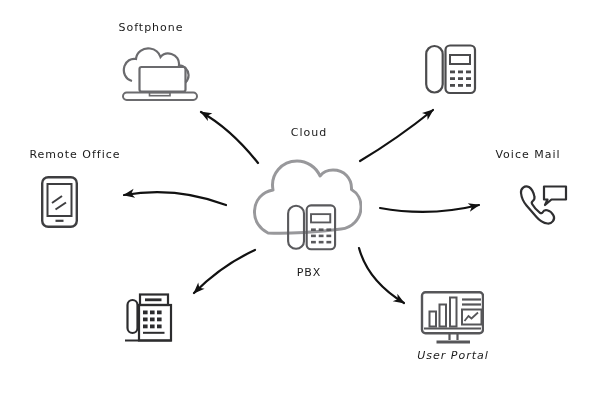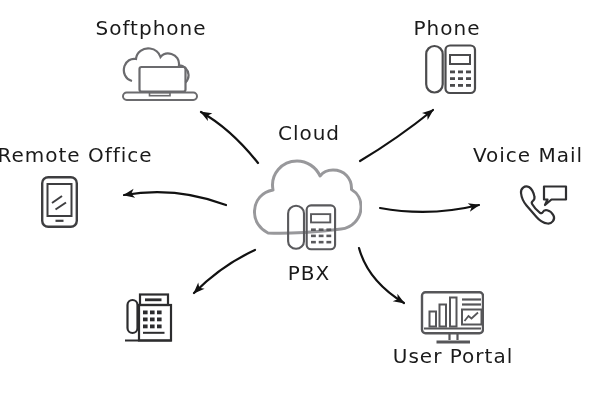--- a/index.html
+++ b/index.html
@@ -2,21 +2,21 @@
 <html style="--c-background: #ffffff; --c-text: #1a1a1a; --c-arrow: #111111; --c-cloud: #98989b; --c-pbx: #59595c; --c-softphone: #6b6b6e; --c-phone: #4b4b4d; --c-tablet: #3e3e40; --c-voicemail: #2f2f31; --c-fax: #2c2c2e; --c-portal: #565659;"><head>
 <meta charset="utf-8">
 <style>
   html,body{margin:0;padding:0;background:#fff;}
   .stage{
     position:relative;width:600px;height:400px;background:var(--c-background,#fff);
     overflow:hidden;font-family:"DejaVu Sans","Liberation Sans",sans-serif;
   }
   .lbl{
     position:absolute;width:200px;text-align:center;
-    font-size:20px;line-height:18px;letter-spacing:1px;
+    font-size:11px;line-height:18px;letter-spacing:1px;
     color:var(--c-text,#1a1a1a);white-space:nowrap;
   }
   svg.icon{position:absolute;display:block;}
   .arrows{position:absolute;left:0;top:0;}
   .arrow{stroke:var(--c-arrow,#111);stroke-width:2.2;fill:none;stroke-linecap:round;}
   #arrowhead path{fill:var(--c-arrow,#111);}
   .ic-cloud   {color:var(--c-cloud,#98989b);}
   .ic-pbx     {color:var(--c-pbx,#59595c);}
   .ic-soft    {color:var(--c-softphone,#6b6b6e);}
   .ic-phone   {color:var(--c-phone,#4b4b4d);}
@@ -76,21 +76,20 @@
   <div class="lbl" style="left:209px;top:264px;">PBX</div>
 
   <div class="lbl" style="left:51px;top:19px;">Softphone</div>
   <svg class="icon ic-soft" style="left:122px;top:46px;" width="76" height="56" viewBox="0 0 76 56">
     <path class="stroke" stroke-width="2.2" d="M 10 35 C 3 33 0.5 26 2.5 20 C 4.2 15 9 12 14 13 C 14.5 6.5 21 1.5 28 2.5 C 33 3.2 37 6.5 38.5 11 C 41 8 45.5 6.8 49.5 8 C 54.5 9.5 57.5 14 57 19 C 62 19.5 66 23.5 66.5 28.5 C 66.8 31.5 65.5 34.5 63.5 36.5"></path>
     <rect class="stroke" x="17.5" y="21" width="46" height="24.5" rx="2" fill="#fff" stroke-width="2.2"></rect>
     <rect class="stroke" x="1" y="46.5" width="74" height="7.5" rx="3.7" stroke-width="2"></rect>
     <rect class="stroke" x="27.5" y="46.5" width="20.5" height="3.2" stroke-width="1.6"></rect>
   </svg>
 
-  <div class="lbl" style="left:347px;top:19px;">Phone</div>
   <svg class="icon ic-phone" style="left:424px;top:44px;" width="53" height="51" viewBox="0 0 53 51">
     <use href="#sym-deskphone"></use>
   </svg>
 
   <div class="lbl" style="left:-25px;top:146px;">Remote Office</div>
   <svg class="icon ic-tablet" style="left:41px;top:176px;" width="37" height="52" viewBox="0 0 37 52">
     <rect class="stroke" x="1.2" y="1.2" width="34.6" height="49.6" rx="6" stroke-width="2.4"></rect>
     <rect class="stroke" x="6.5" y="8" width="24" height="32" stroke-width="2"></rect>
     <line class="stroke" x1="11" y1="27" x2="21" y2="20" stroke-width="2"></line>
     <line class="stroke" x1="14.5" y1="33.5" x2="25" y2="26.5" stroke-width="2"></line>
@@ -130,15 +129,15 @@
     <rect class="stroke" x="19.5" y="13.5" width="6.5" height="22" stroke-width="2"></rect>
     <rect class="stroke" x="30" y="6.5" width="6.5" height="29" stroke-width="2"></rect>
     <line class="stroke" x1="42" y1="8.5" x2="61" y2="8.5" stroke-width="2.2"></line>
     <line class="stroke" x1="42" y1="13.5" x2="61" y2="13.5" stroke-width="2.2"></line>
     <rect class="stroke" x="42" y="18.5" width="19.5" height="15" stroke-width="2"></rect>
     <polyline class="stroke" points="44.5,30 48.5,25 51.5,27.5 58,21.5" stroke-width="1.8"></polyline>
     <line class="stroke" x1="29.5" y1="42.5" x2="29.5" y2="49" stroke-width="2.2"></line>
     <line class="stroke" x1="37.5" y1="42.5" x2="37.5" y2="49" stroke-width="2.2"></line>
     <line class="stroke" x1="16.5" y1="51" x2="50" y2="51" stroke-width="3.2"></line>
   </svg>
-  <div class="lbl" style="left:353px;top:347px;">User Portal</div>
+  <div class="lbl" style="left:353px;top:347px;font-style:italic;">User Portal</div>
 
 </div>
 
 </body></html>

